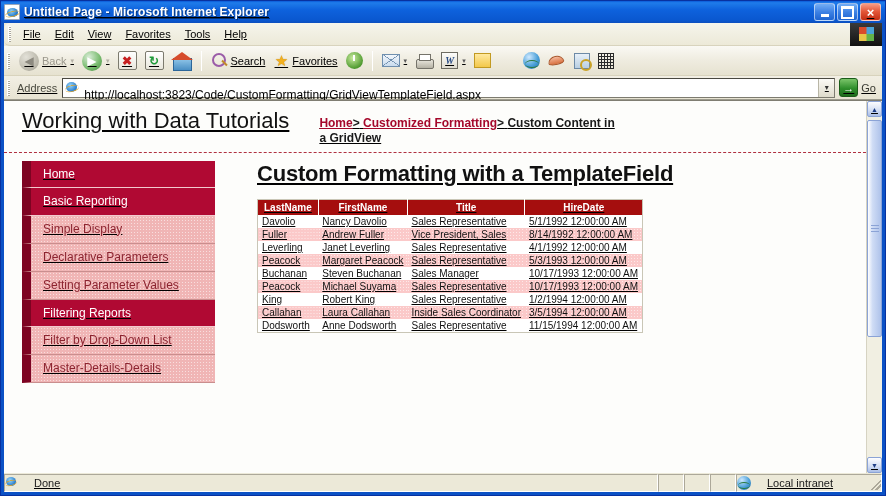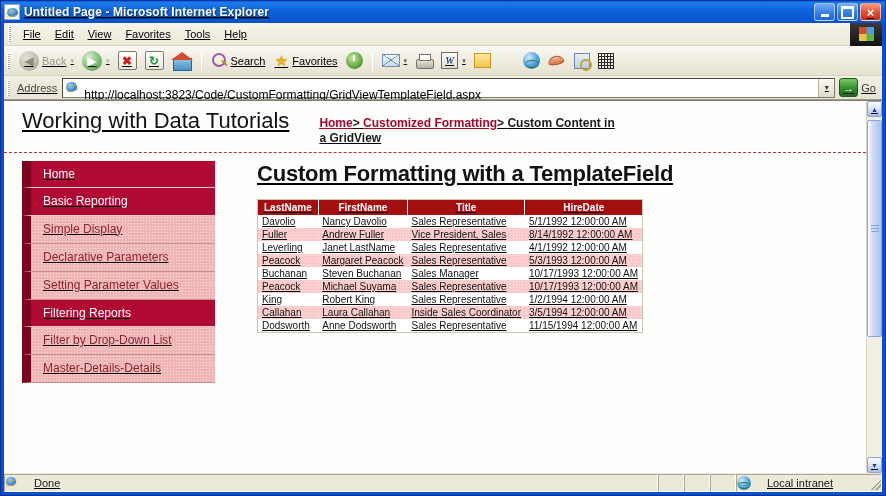--- a/index.html
+++ b/index.html
@@ -496,21 +496,21 @@
                   <td>5/1/1992 12:00:00 AM</td>
                 </tr>
                 <tr class="alt">
                   <td>Fuller</td>
                   <td>Andrew Fuller</td>
                   <td>Vice President, Sales</td>
                   <td>8/14/1992 12:00:00 AM</td>
                 </tr>
                 <tr class="norm">
                   <td>Leverling</td>
-                  <td>Janet LastName</td>
+                  <td>Janet Leverling</td>
                   <td>Sales Representative</td>
                   <td>4/1/1992 12:00:00 AM</td>
                 </tr>
                 <tr class="alt">
                   <td>Peacock</td>
                   <td>Margaret Peacock</td>
                   <td>Sales Representative</td>
                   <td>5/3/1993 12:00:00 AM</td>
                 </tr>
                 <tr class="norm">

